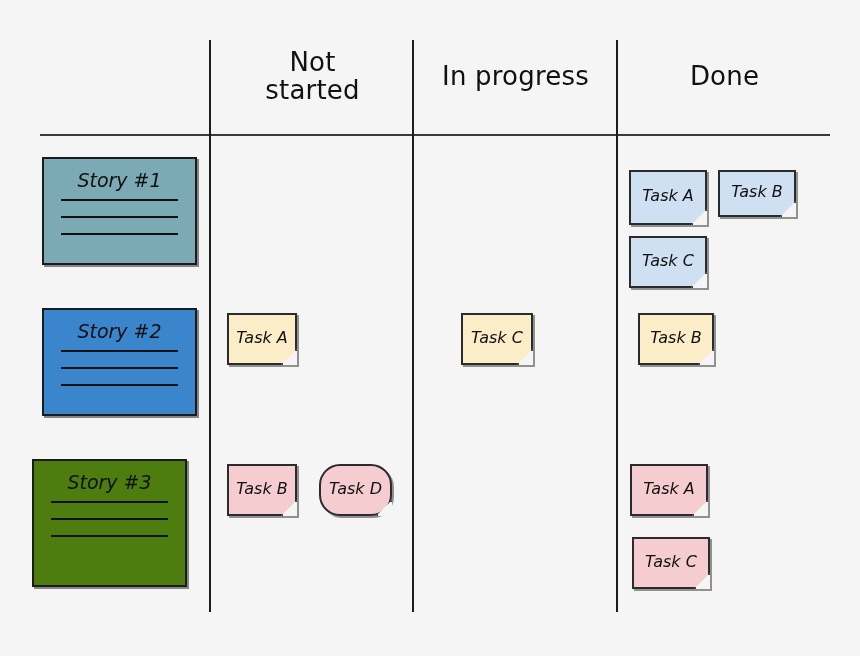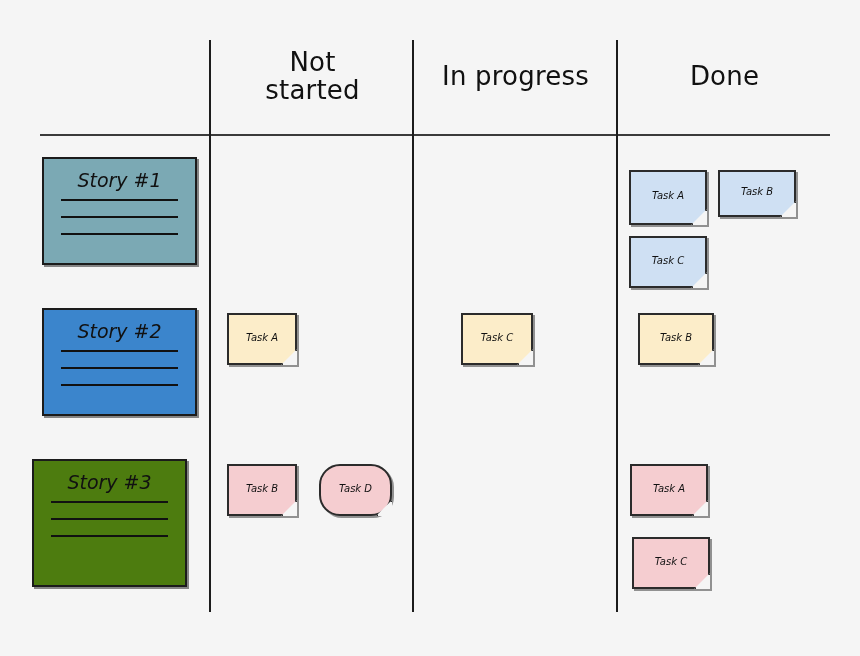--- a/index.html
+++ b/index.html
@@ -56,21 +56,21 @@
   .note{
     position:absolute;
     box-sizing:border-box;
     border:2px solid #2b2b2b;
     box-shadow:2px 2px 0 rgba(45,45,45,.5);
     display:flex;
     align-items:center;
     justify-content:center;
   }
   .note .label{
-    font-size:10px;
+    font-size:16px;
     color:#111;
     font-style:italic;
     font-family:"DejaVu Sans", sans-serif;
     padding-bottom:4px;
   }
   
   .note .fold{
     position:absolute;
     right:-2px;bottom:-2px;
     width:14px;height:14px;

